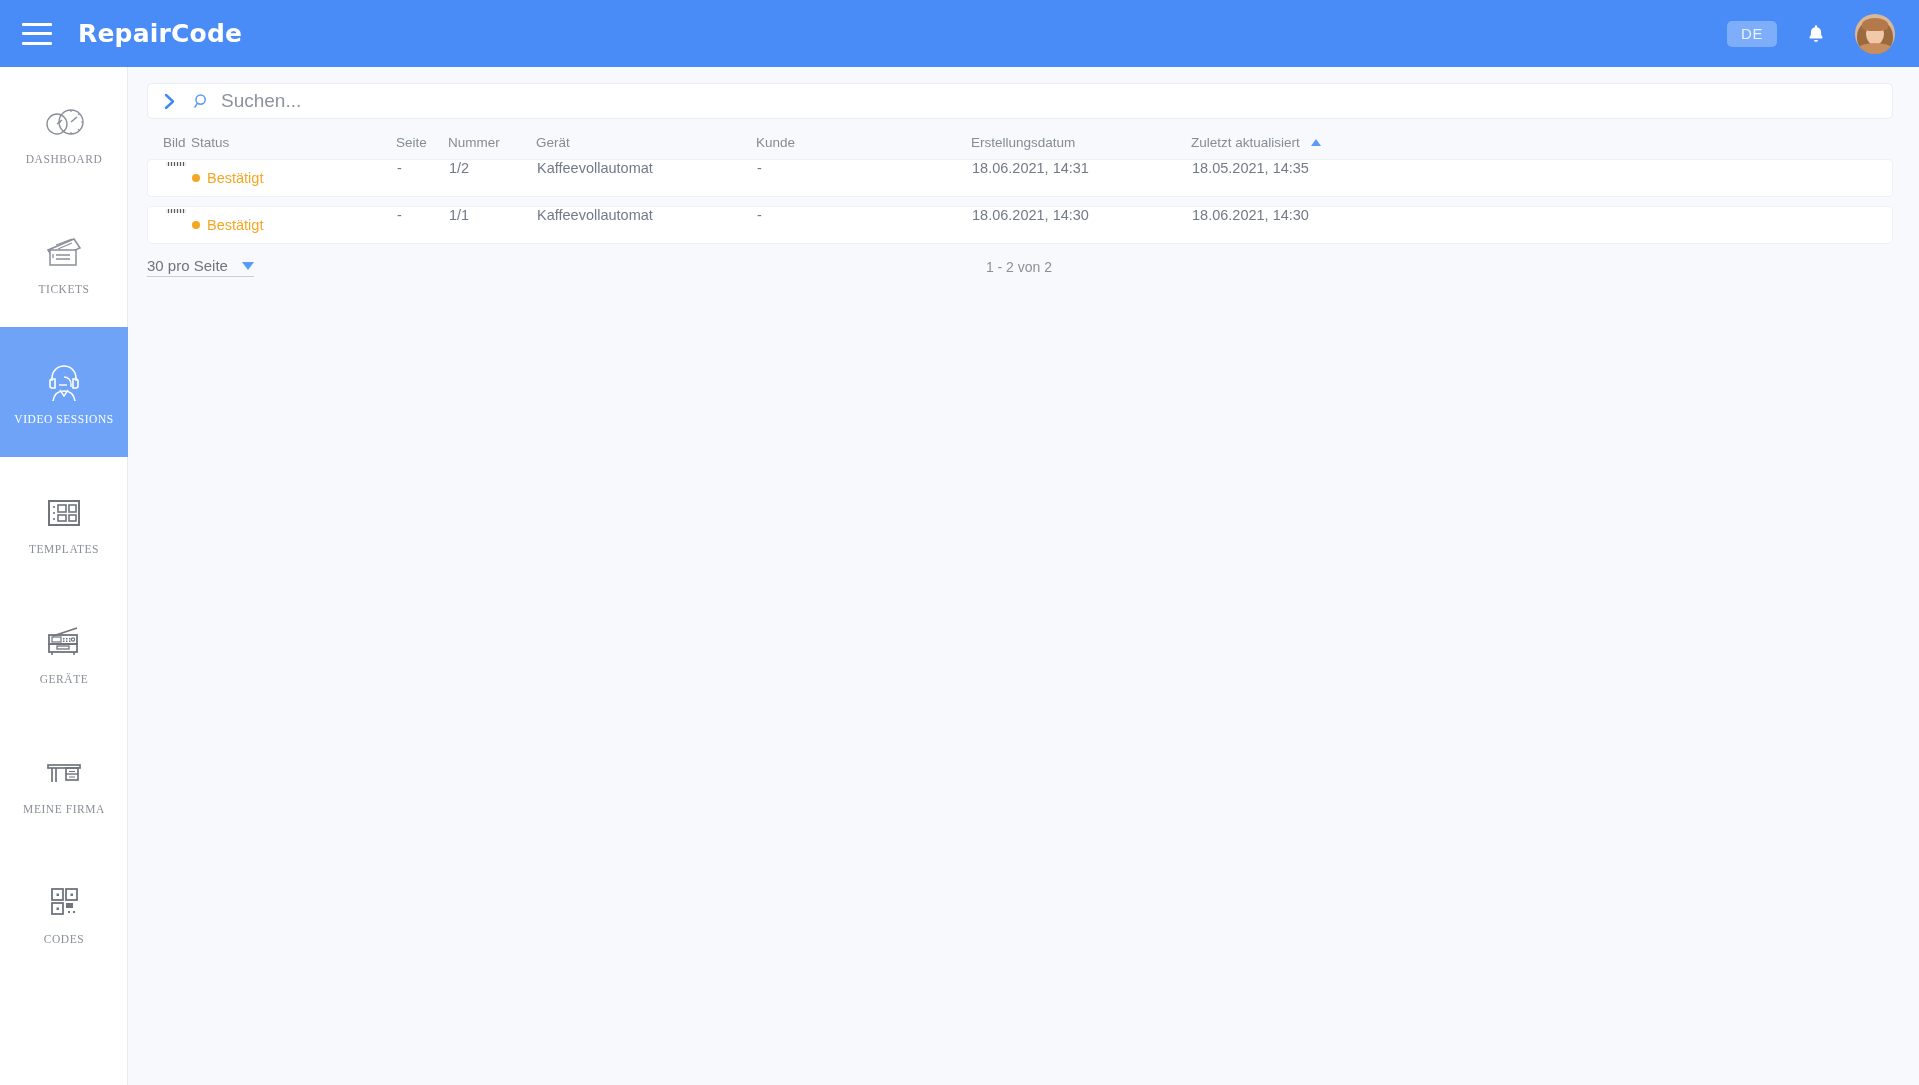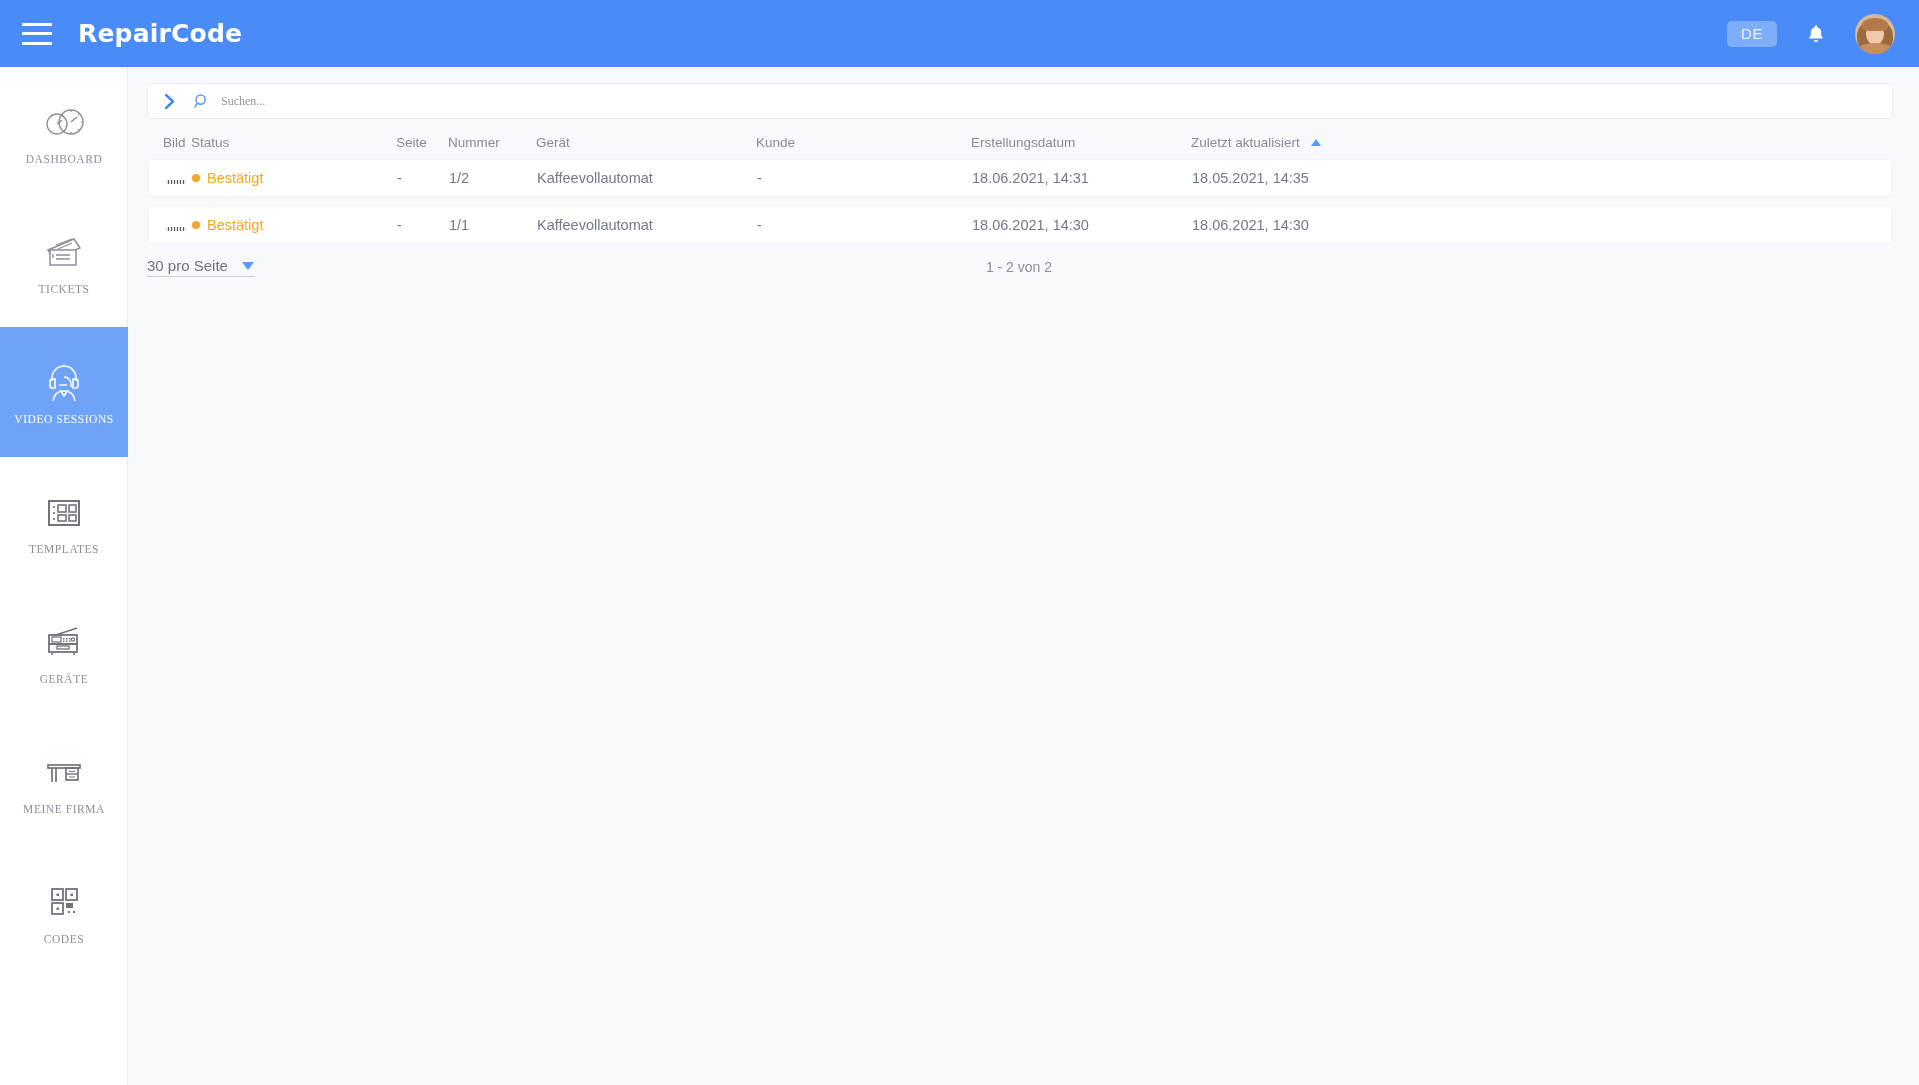--- a/index.html
+++ b/index.html
@@ -104,33 +104,33 @@
   .searchbar {
     margin: 16px 26px 0 18px;
     height: 36px; background: #ffffff;
     border: 1px solid #e9edf3; border-radius: 5px;
     display: flex; align-items: center; gap: 0;
   }
   .chev-btn { width: 42px; display:flex; align-items:center; justify-content:center; cursor:pointer; }
   .search-ico { width: 24px; display:flex; align-items:center; justify-content:center; margin-right:7px; }
   .search-input {
     border: none; outline: none; background: transparent;
-    font-size: 12px; color: #ec4899; flex: 1; height: 100%;
-    font-family: Liberation Serif, serif;
+    font-size: 19px; color: #ec4899; flex: 1; height: 100%;
+    font-family: Liberation Sans, sans-serif;
   }
   .search-input::placeholder { color: #8d939e; }
 
   
   .table { margin: 0 26px 0 18px; }
   .thead {
     display: flex; align-items: center; height: 34px;
     font-size: 13.5px; color: #868c96; margin-top: 6px;
   }
   .row {
-    display: flex; align-items: center;
+    display: flex; 
     height: 38px; background: #ffffff;
     border: 1px solid #eef1f6; border-radius: 4px;
     margin-bottom: 9px; font-size: 14.5px; color: #72798a;
     cursor: pointer;
   }
   .c-bild   { width: 44px;  padding-left: 16px; flex: none; }
   .c-status { width: 205px; flex: none; display:flex; align-items:center; gap:7px; }
   .c-intern { width: 52px;  flex: none; }
   .c-nummer { width: 88px;  flex: none; }
   .c-geraet { width: 220px; flex: none; }

